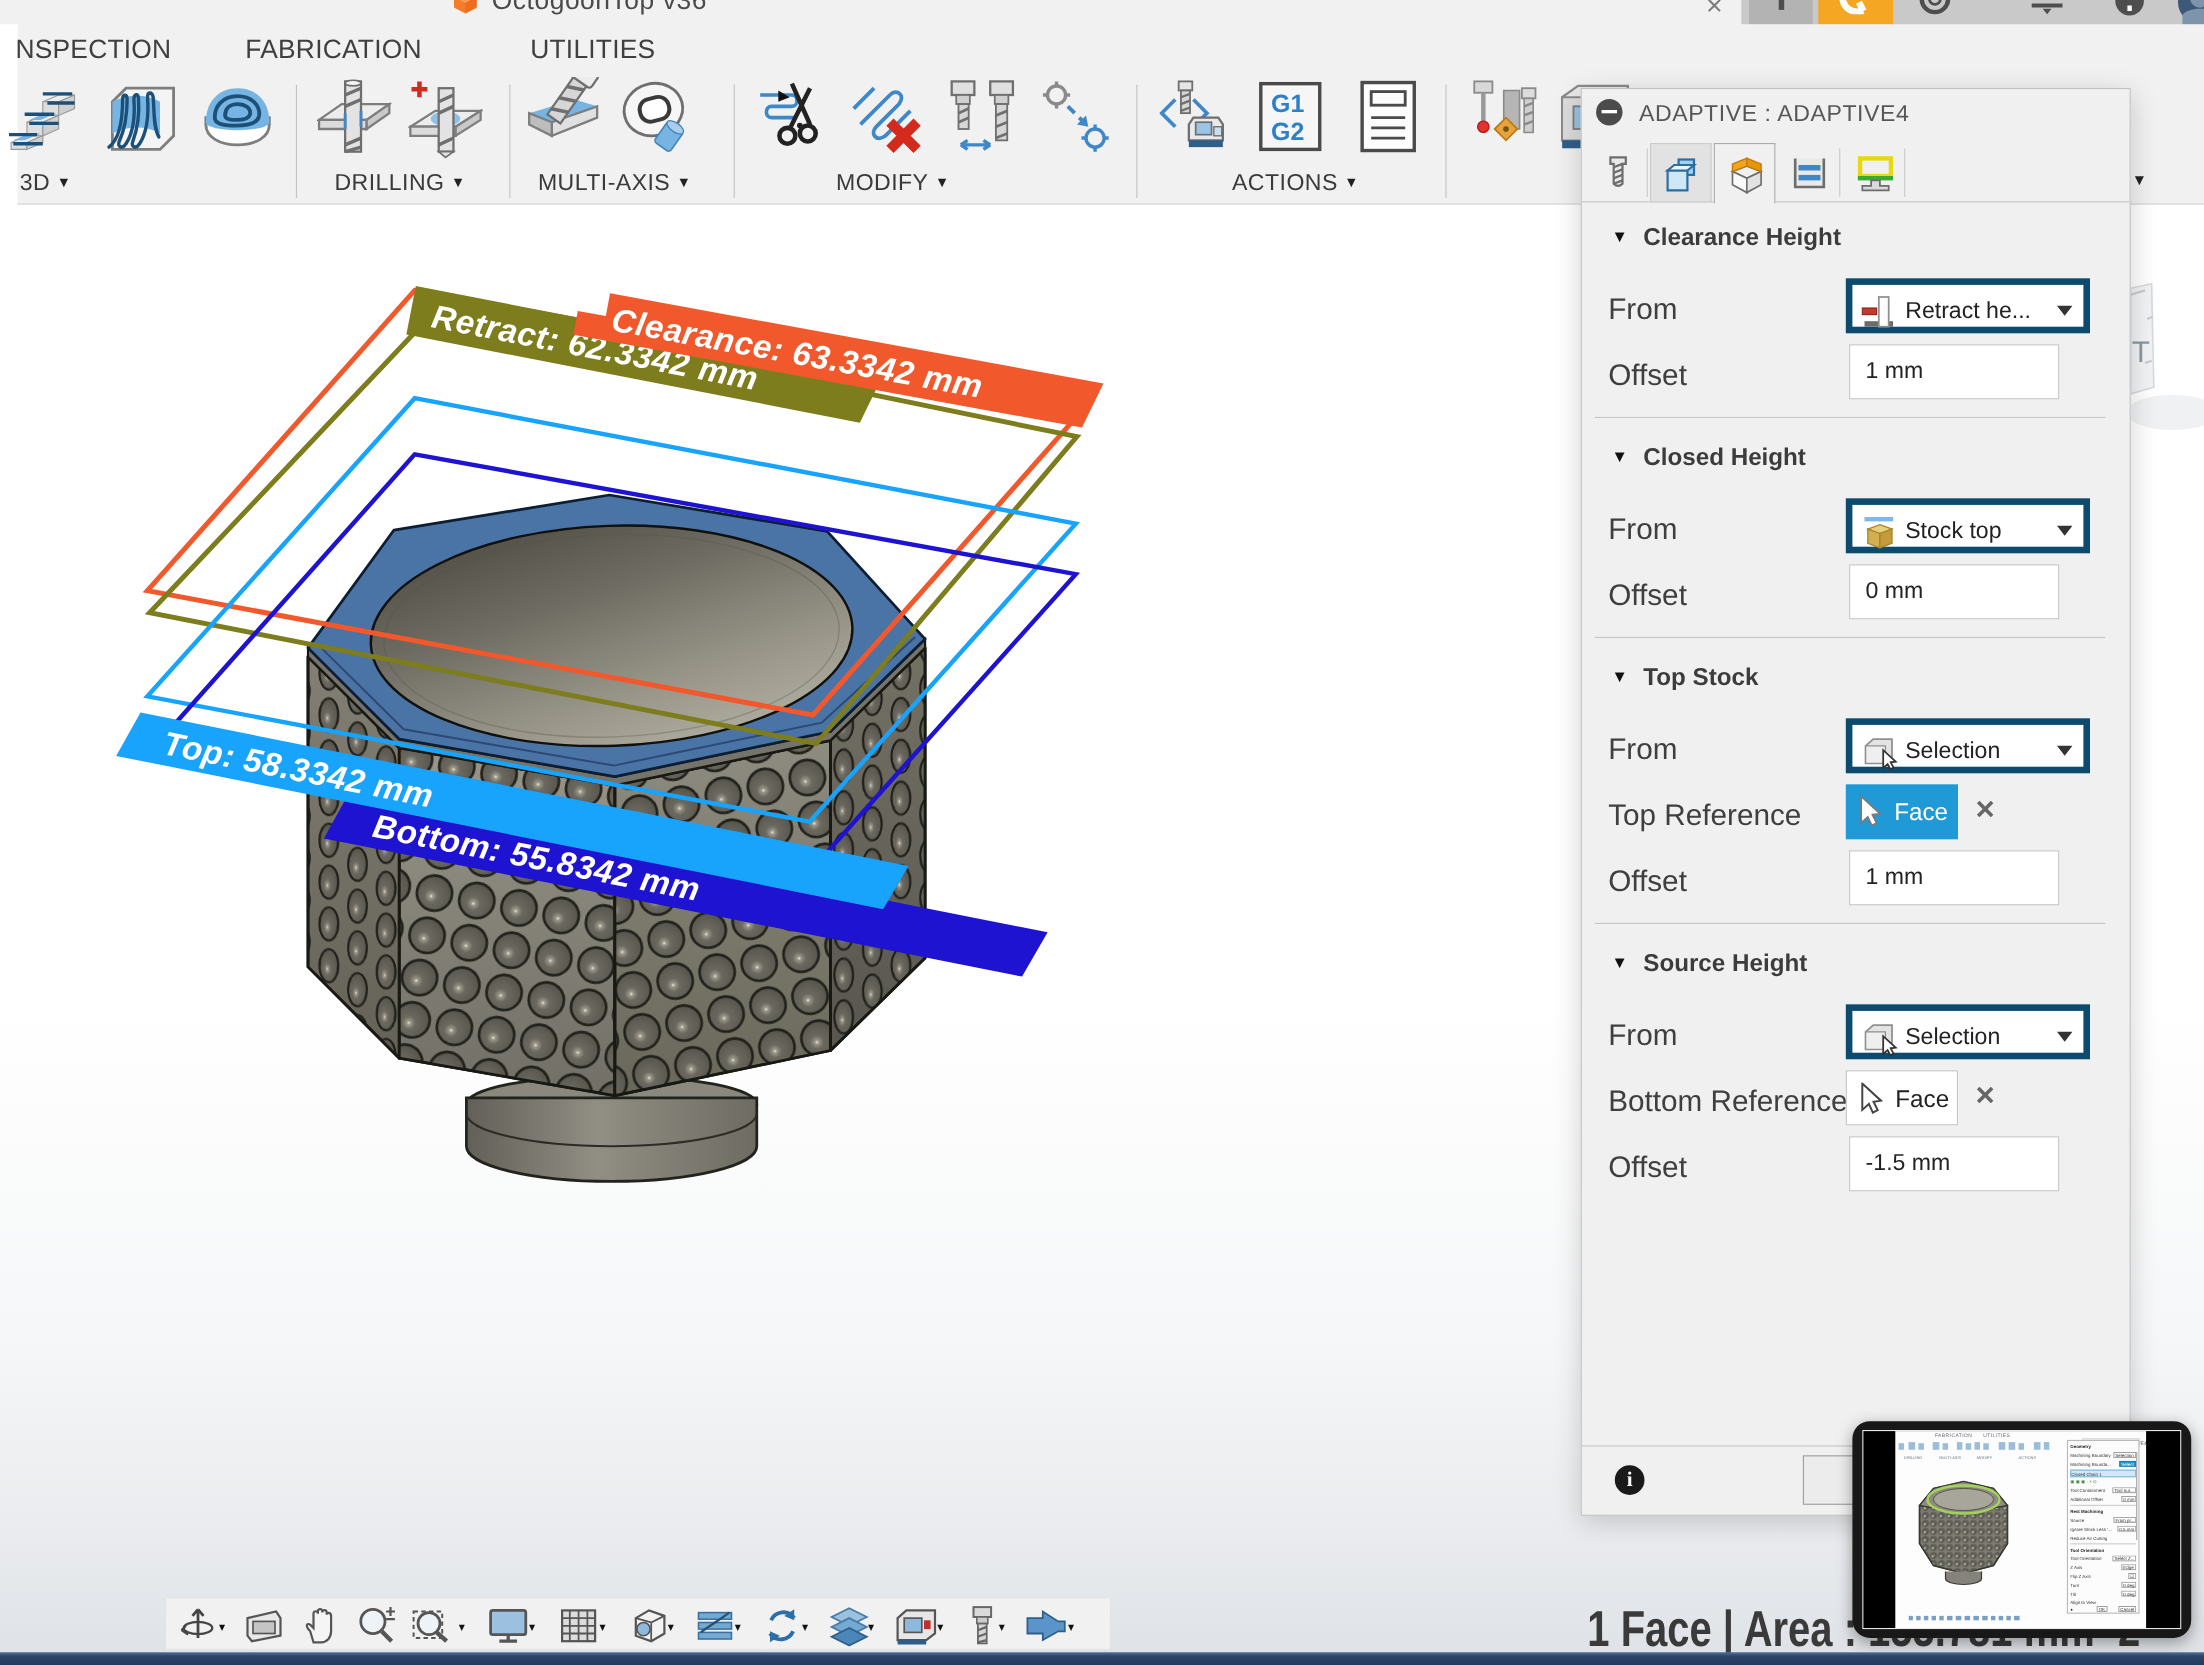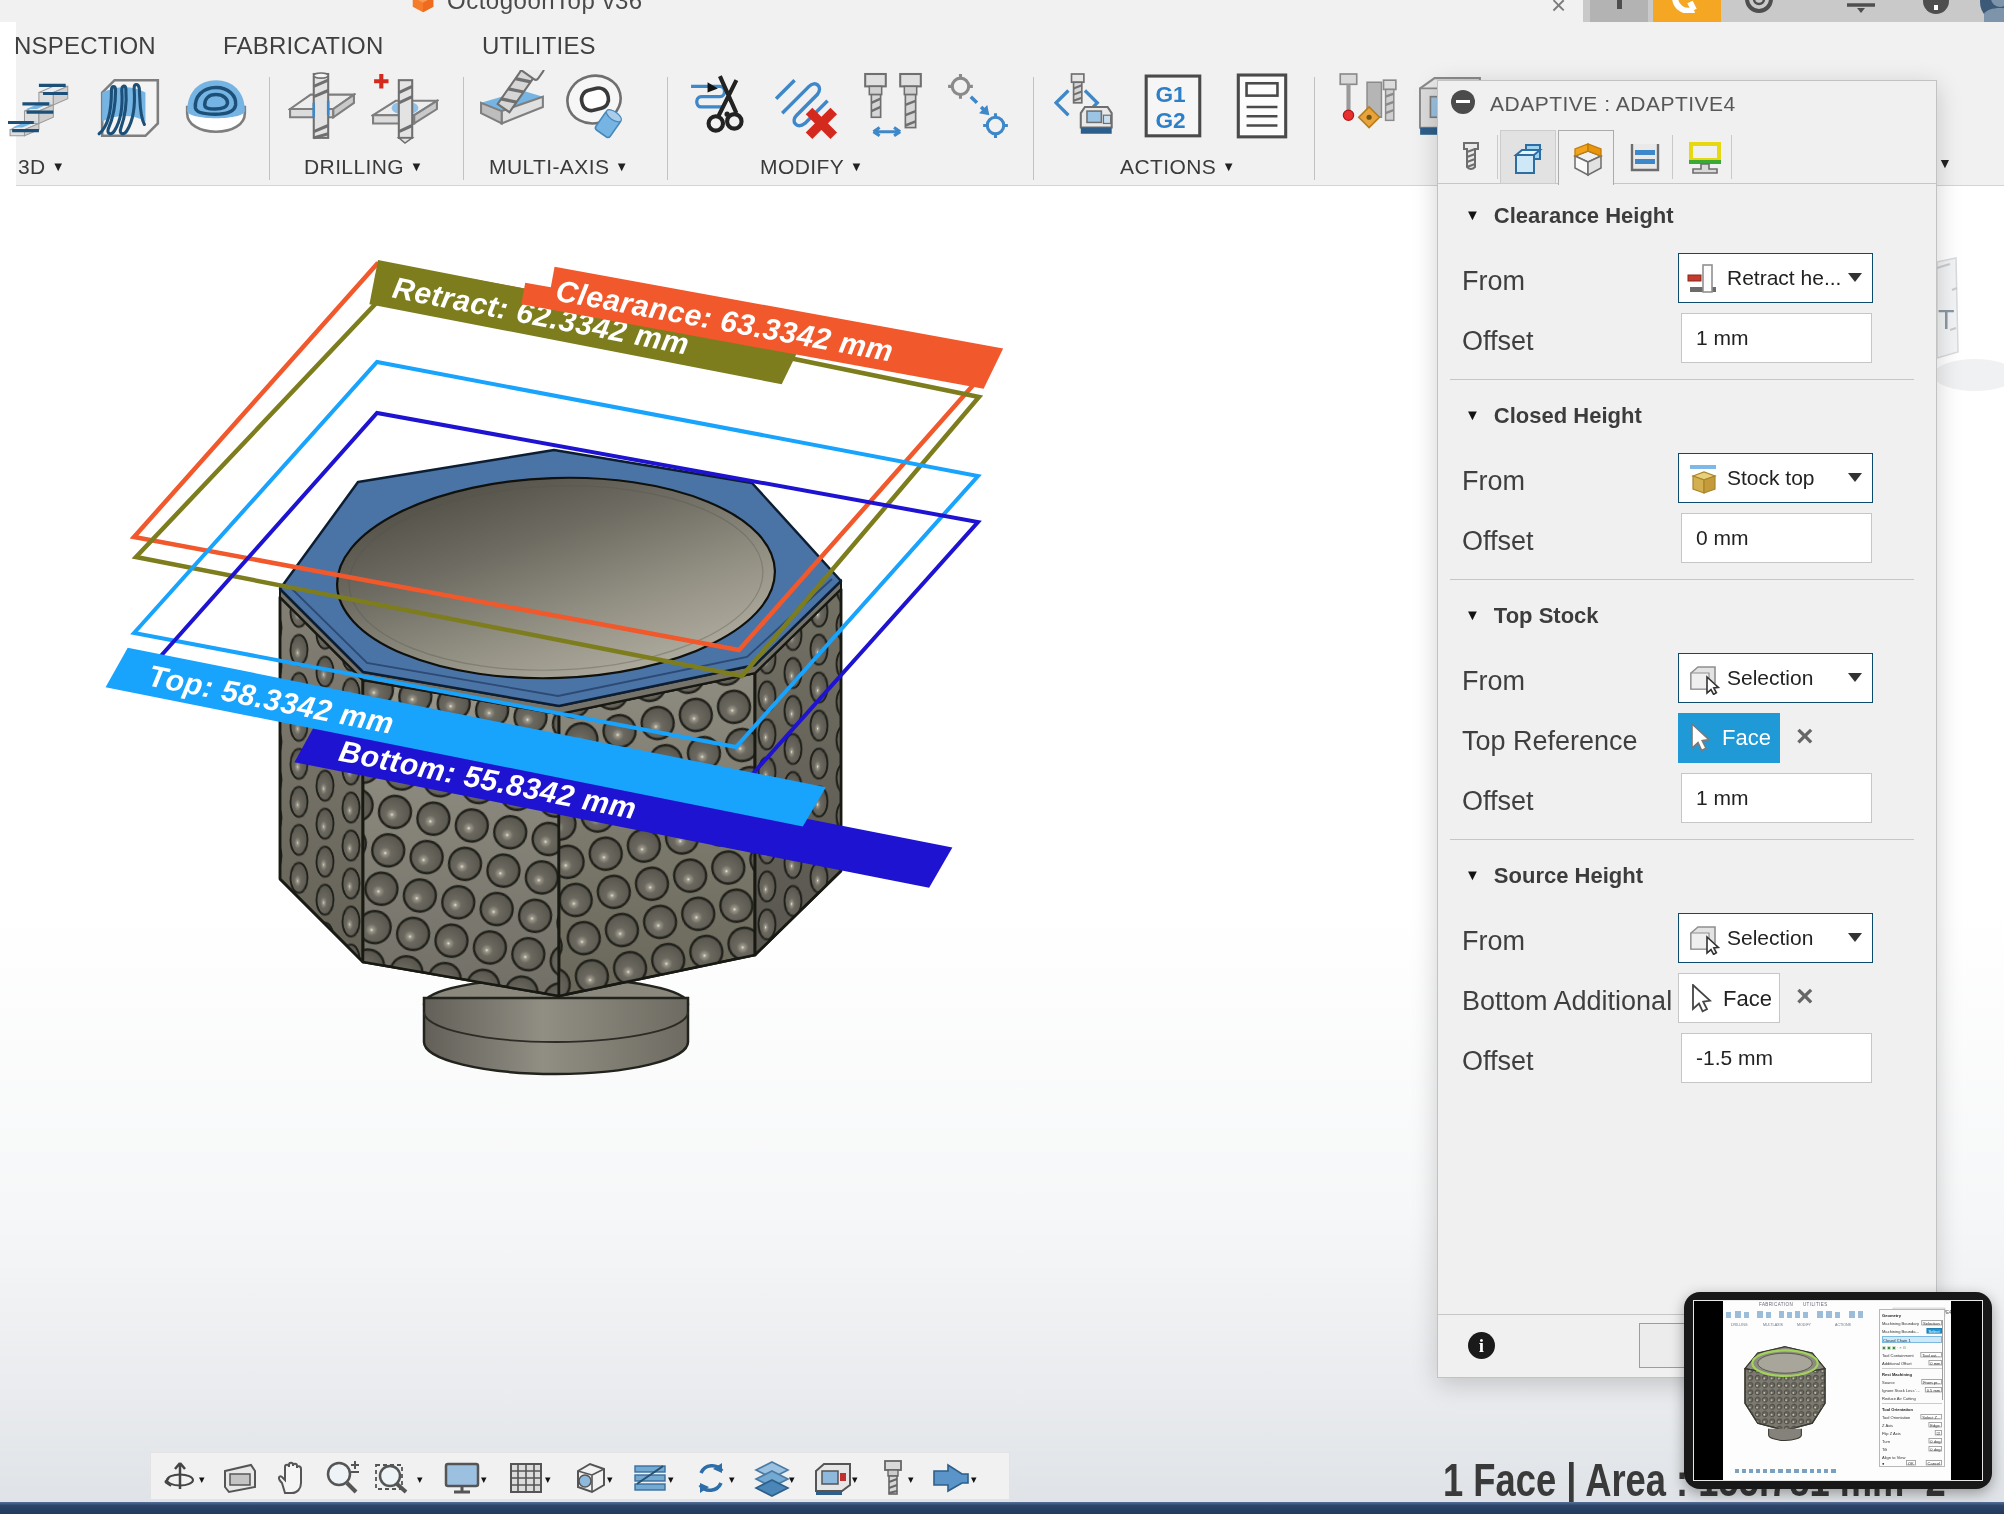--- a/index.html
+++ b/index.html
@@ -43,21 +43,21 @@
   #dlg-collapse::after { content:""; position:absolute; left:5px; top:10px; width:14px; height:3px; background:#fff; }
   #dlg-tabs { position:absolute; left:0; top:46px; width:100%; height:57px; border-bottom:1px solid #c6c6c7; }
   .dtab { position:absolute; top:3px; width:56px; height:54px; }
   .dtab svg { position:absolute; left:11px; top:10px; }
   .dtab-sep { position:absolute; top:8px; width:1px; height:44px; background:#c9c9c9; }
   .dtab.hover { background:#e2e2e3; border:1px solid #cccccd; }
   .dtab.active { background:#f0f0f0; border:1px solid #ababab; border-bottom:none; height:55px; z-index:2; }
   .dsection-head { position:absolute; font-size:22px; font-weight:bold; color:#3c3c3c; }
   .dsection-head .tri { display:inline-block; font-size:15px; color:#111; margin-right:14px; transform:translateY(-3px); }
   .drow-label { position:absolute; left:24px; font-size:27px; color:#3f3f3f; white-space:nowrap; }
-  .dfield { position:absolute; left:240px; width:195px; height:50px; background:#fff; border:1px solid #0c4a6e;padding-left:39px; }
+  .dfield { position:absolute; left:240px; width:222px; height:50px; background:#fff; border:6px solid #0c4a6e;padding-left:39px; }
   .dinput { position:absolute; left:243px; width:191px; height:50px; background:#fff; border:1px solid #c6c6c7; font-size:21px; color:#222; padding-left:14px; line-height:48px; }
   .dfield .ftext { position:absolute; left:48px; top:12px; font-size:21px; color:#222; white-space:nowrap; }
   .dfield .fchev { position:absolute; right:10px; top:19px; width:0; height:0; border-left:7px solid transparent; border-right:7px solid transparent; border-top:9px solid #333; }
   .dfield svg { position:absolute; left:8px; top:9px; }
   .ddivider { position:absolute; left:12px; width:464px; height:1px; background:#c6c6c7; }
   .chip { position:absolute; width:102px; height:50px; }
   .chip .ctext { position:absolute; left:44px; top:12px; font-size:22px; }
   .chip-x { position:absolute; font-size:30px; color:#666; font-weight:bold; }
   #dlg-footer-sep { position:absolute; left:0px; top:1233px; width:100%; height:1px; background:#c6c6c7; }
   #dlg-info { position:absolute; left:30px; top:1251px; width:27px; height:27px; border-radius:50%; background:#1a1a1a; color:#fff; font-size:19px; font-weight:bold; text-align:center; line-height:27px; font-family:"Liberation Serif",serif; }
@@ -605,21 +605,21 @@
   <div class="drow-label" style="top:845px">From</div>
   <div class="dfield" style="top:832px">
     <svg width="34" height="32" viewBox="0 0 34 32">
       <polygon points="4,10 11,4 28,4 28,20 22,26 4,26" fill="#e3e3e3" stroke="#8f8f8f" stroke-width="1.6"></polygon>
       <polygon points="4,10 22,10 22,26 4,26" fill="#efefef" stroke="#8f8f8f" stroke-width="1.2"></polygon>
       <path d="M20,14 L20,30 L24,26.6 L26.6,31.4 L29.4,29.8 L26.8,25 L31.4,24.4 Z" fill="#ffffff" stroke="#333" stroke-width="1.6"></path>
     </svg>
     <span class="ftext">Selection</span>
     <span class="fchev"></span>
   </div>
-  <div class="drow-label" style="top:905px">Bottom Additional</div>
+  <div class="drow-label" style="top:905px">Bottom Reference</div>
   <div class="chip" style="left:240px; top:892px; background:#ffffff; border:1px solid #c6c6c7">
     <svg width="28" height="30" viewBox="0 0 28 30" style="position:absolute;left:10px;top:10px">
       <path d="M4,1 L4,25 L10,19.6 L13.6,27.4 L18,25.2 L14.2,17.6 L21,16.6 Z" fill="#ffffff" stroke="#444" stroke-width="1.8"></path>
     </svg>
     <span class="ctext" style="color:#222">Face</span>
   </div>
   <div class="chip-x" style="left:358px; top:898px">×</div>
   <div class="drow-label" style="top:965px">Offset</div>
   <div class="dinput" style="top:952px">-1.5 mm</div>
 

